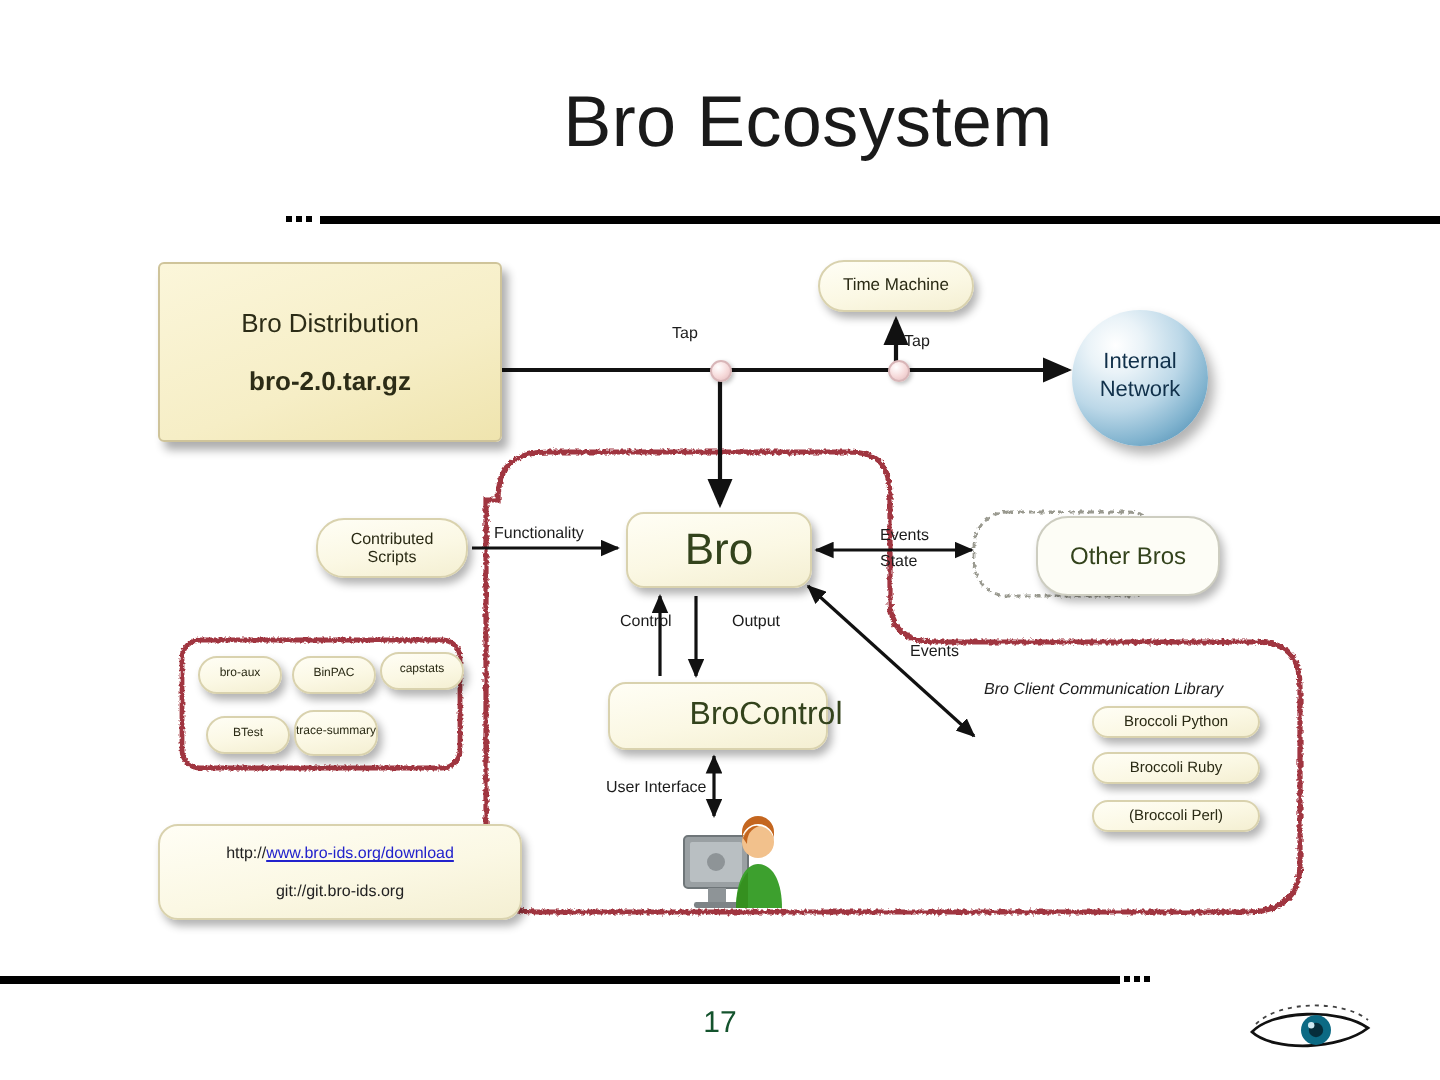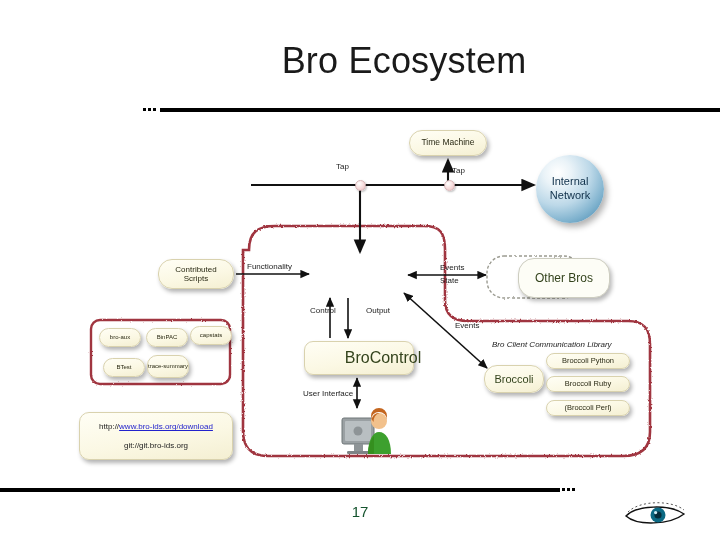--- a/index.html
+++ b/index.html
@@ -60,21 +60,21 @@
   #bpl{left:546px;top:400px;}
 
   .mini{width:42px;height:19px;font-size:6px;border-radius:10px;}
   #m1{left:99px;top:328px;}
   #m2{left:146px;top:328px;}
   #m3{left:190px;top:326px;}
   #m4{left:103px;top:358px;}
   #m5{left:147px;top:355px;height:23px;}
 
   
-  #urlbox{left:79px;top:412px;width:154px;height:48px;border-radius:10px;
+  #urlbox{left:79px;top:412px;width:182px;height:48px;border-radius:10px;
           flex-direction:column;gap:9px;font-size:8px;}
   #urlbox .lnk{color:#2222cc;text-decoration:underline;}
   #urlbox .plain{color:#222;}
   #urlbox .row{display:block;}
 
   
   #otherbros{position:absolute;left:518px;top:258px;width:90px;height:38px;
      background:#fdfdf6;border:1px solid #cdcdc0;border-radius:16px;
      box-shadow:2px 3px 4px rgba(0,0,0,.28);
      display:flex;align-items:center;justify-content:center;
@@ -170,53 +170,57 @@
 
     <line x1="330" y1="338" x2="330" y2="298" stroke="#111" stroke-width="1.6" marker-end="url(#ahs)"></line>
 
     <line x1="348" y1="298" x2="348" y2="338" stroke="#111" stroke-width="1.6" marker-end="url(#ahs)"></line>
 
     <line x1="357" y1="378" x2="357" y2="408" stroke="#111" stroke-width="1.6" marker-end="url(#ahs)" marker-start="url(#ahb)"></line>
 
     <line x1="404" y1="293" x2="487" y2="368" stroke="#111" stroke-width="1.6" marker-end="url(#ahs)" marker-start="url(#ahb)"></line>
   </svg>
 
+  <div class="bigbox">
+    <div class="l1">Bro Distribution</div>
+    <div class="l2">bro-2.0.tar.gz</div>
+  </div>
 
   <div class="rbox pill" id="tm">Time Machine</div>
 
   <div id="sphere">
     <div>
       <div>Internal</div>
       <div>Network</div>
     </div>
   </div>
 
   <div class="tapnode" style="left:355px;top:180px;"></div>
   <div class="tapnode" style="left:444px;top:180px;"></div>
   <div class="elabel" style="left:336px;top:162px;">Tap</div>
   <div class="elabel" style="left:452px;top:166px;">Tap</div>
 
+  <div class="rbox" id="bro">Bro</div>
   <div class="rbox" id="brocontrol">BroControl</div>
 
   <div class="rbox" id="contrib">
     <div>
       <div>Contributed</div>
       <div>Scripts</div>
     </div>
   </div>
 
   <svg id="cloudsvg" width="102" height="54" viewBox="0 0 102 54" xmlns="http://www.w3.org/2000/svg">
     <g filter="url(#rough2)">
       <rect x="4" y="6" width="94" height="42" rx="17" fill="none" stroke="#9a9a90" stroke-width="1.4" stroke-dasharray="3 2"></rect>
     </g>
   </svg>
   <div id="otherbros">Other Bros</div>
 
   <div class="elabel it" style="left:492px;top:340px;">Bro Client Communication Library</div>
-  <div class="rbox" id="broccoli">Broccoli</div>
   <div class="rbox brocc-sub" id="bpy">Broccoli Python</div>
   <div class="rbox brocc-sub" id="brb">Broccoli Ruby</div>
   <div class="rbox brocc-sub" id="bpl">(Broccoli Perl)</div>
 
   <div class="rbox mini" id="m1">bro-aux</div>
   <div class="rbox mini" id="m2">BinPAC</div>
   <div class="rbox mini" id="m3">capstats</div>
   <div class="rbox mini" id="m4">BTest</div>
   <div class="rbox mini" id="m5">trace-summary</div>
 

